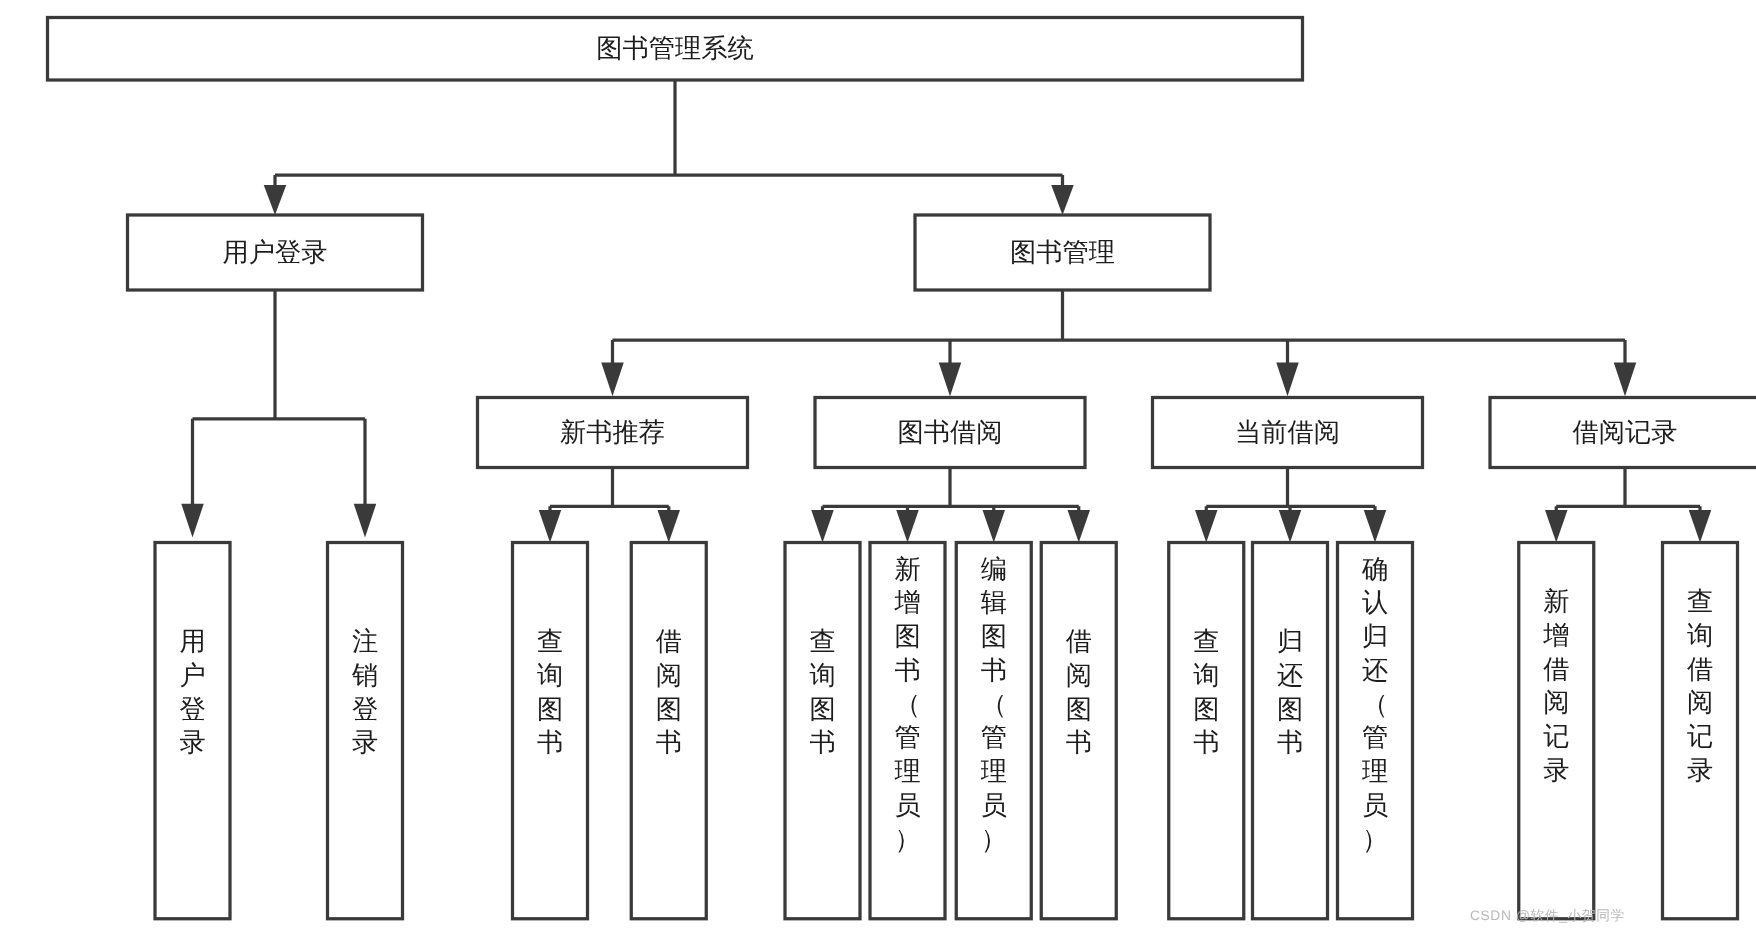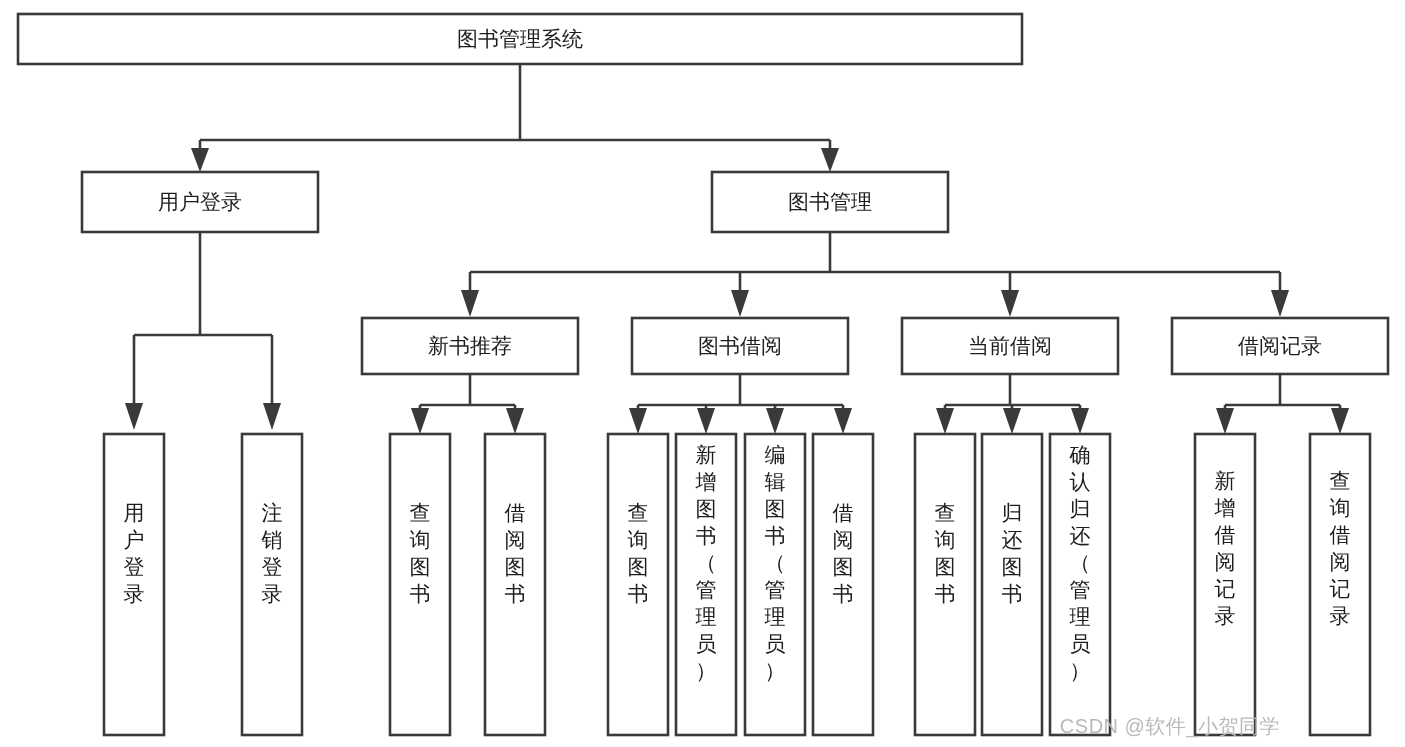--- a/index.html
+++ b/index.html
@@ -13,20 +13,21 @@
     font-family: "Liberation Sans", "DejaVu Sans", sans-serif;
     overflow: hidden;
     position: relative;
   }
   #diagram-root {
     position: absolute;
     left: 0;
     top: 0;
     width: 1290px;
     height: 747px;
+    padding-left: 20px;
   }
   svg.flow {
     display: block;
     width: 1405px;
     height: 747px;
   }
   .node-box {
     fill: #ffffff;
     stroke: #3a3a3a;
     stroke-width: 2.6;
@@ -52,21 +53,21 @@
     font-family: "Liberation Sans", "DejaVu Sans", sans-serif;
     font-size: 21px;
     fill: #1d1d1d;
     text-anchor: middle;
   }
   .watermark {
     position: absolute;
     right: 10px;
     bottom: 7px;
     font-family: "Liberation Sans", "DejaVu Sans", sans-serif;
-    font-size: 20px;
+    font-size: 11px;
     color: #b9b9b9;
     white-space: nowrap;
     letter-spacing: 0.5px;
     user-select: none;
   }
 </style>
 </head>
 <body>
 
 <div id="diagram-root">

